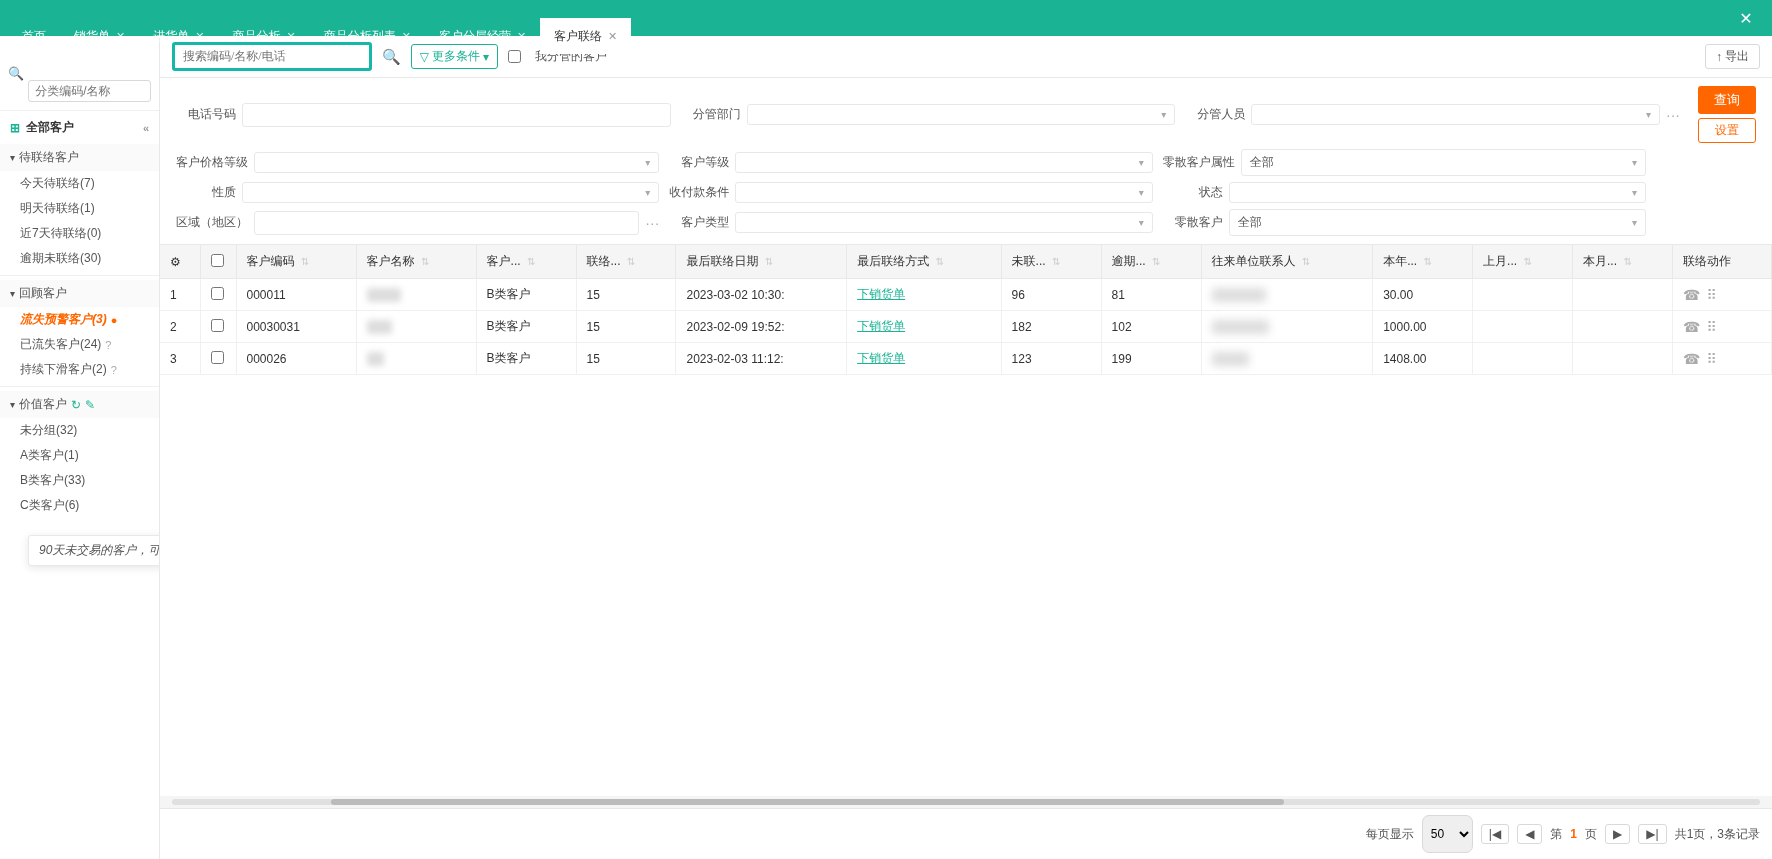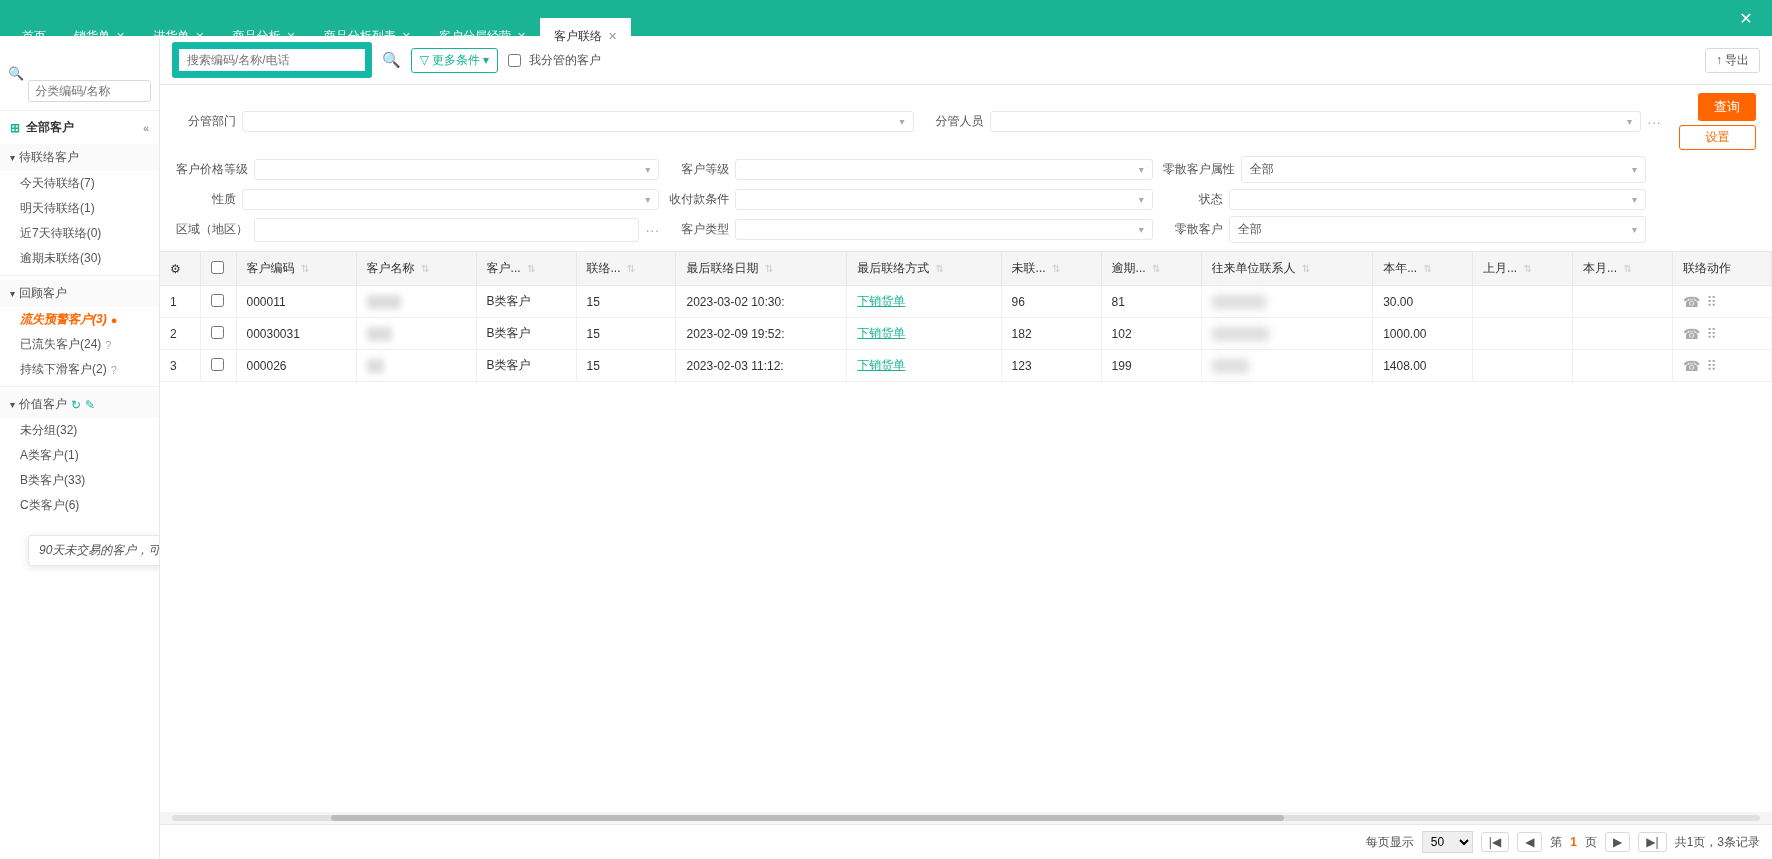--- a/index.html
+++ b/index.html
@@ -117,45 +117,46 @@
     
     .filter-bar {
       background: white;
       border-bottom: 1px solid #e8e8e8;
       padding: 6px 12px;
       display: flex;
       align-items: center;
       gap: 10px;
     }
     .filter-search-input {
-      border: 7px solid #14b8a6;
+      border: 3px solid #14b8a6;
       border-radius: 3px;
       padding: 4px 8px;
       width: 200px;
       outline: none;
+      font-family: Liberation Serif, serif;
     }
     .filter-search-btn {
       color: #1ab394;
       cursor: pointer;
       font-size: 15px;
     }
     .filter-more-btn {
       display: flex;
       align-items: center;
       gap: 3px;
       color: #1ab394;
       cursor: pointer;
       border: 1px solid #1ab394;
       border-radius: 3px;
       padding: 3px 8px;
     }
     .filter-checkbox-label {
       display: flex;
       align-items: center;
-      gap: 8px;
+      gap: 14px;
       color: #555;
       cursor: pointer;
     }
     .filter-spacer { flex: 1; }
     .export-btn {
       display: flex;
       align-items: center;
       gap: 3px;
       color: #555;
       cursor: pointer;
@@ -214,21 +215,20 @@
       gap: 4px;
     }
     .query-btn {
       background: #ff6600;
       color: white;
       border: none;
       border-radius: 3px;
       padding: 5px 16px;
       cursor: pointer;
       font-size: 13px;
-      margin-left: 19px;
     }
     .settings-btn {
       background: white;
       color: #ff6600;
       border: 1px solid #ff6600;
       border-radius: 3px;
       padding: 3px 12px;
       cursor: pointer;
       font-size: 12px;
       text-align: center;
@@ -293,22 +293,22 @@
       border-top: 1px solid #e8e8e8;
       padding: 6px 12px;
       display: flex;
       align-items: center;
       justify-content: flex-end;
       gap: 8px;
       color: #555;
     }
     .pagination-bar select {
       border: 1px solid #d9d9d9;
-      border-radius: 0;
-      padding: 2px 4px;
+      border-radius: 7px;
+      padding: 10px 4px;
       outline: none;
     }
     .page-btn {
       border: 1px solid #d9d9d9;
       border-radius: 3px;
       padding: 2px 7px;
       cursor: pointer;
       color: #555;
       background: white;
     }
@@ -484,20 +484,24 @@
       <div class="filter-spacer"></div>
       <div class="export-btn">
         <span>↑</span>
         <span>导出</span>
       </div>
     </div>
 
     <div class="adv-filter-panel">
 
       <div class="adv-filter-row">
+        <div class="filter-field">
+          <label>电话号码</label>
+          <input type="text" style="flex: 1 1 0%; border: 1px solid rgb(232, 232, 232); border-radius: 3px; padding: 4px 8px; outline: none;">
+        </div>
         <div class="filter-field">
           <label>分管部门</label>
           <div class="select-box">
             <span></span>
             <span class="arrow">▾</span>
           </div>
         </div>
         <div class="filter-field">
           <label>分管人员</label>
           <div class="select-box">

